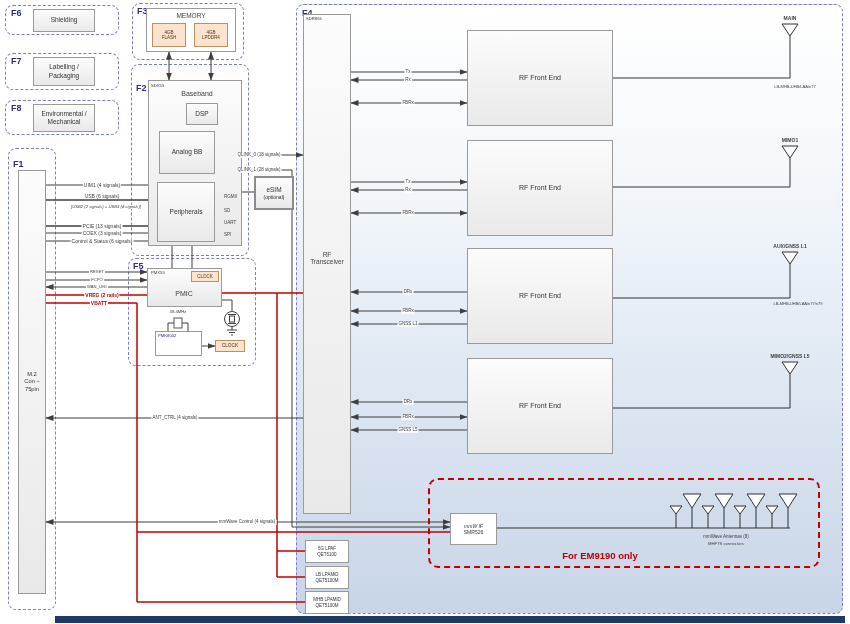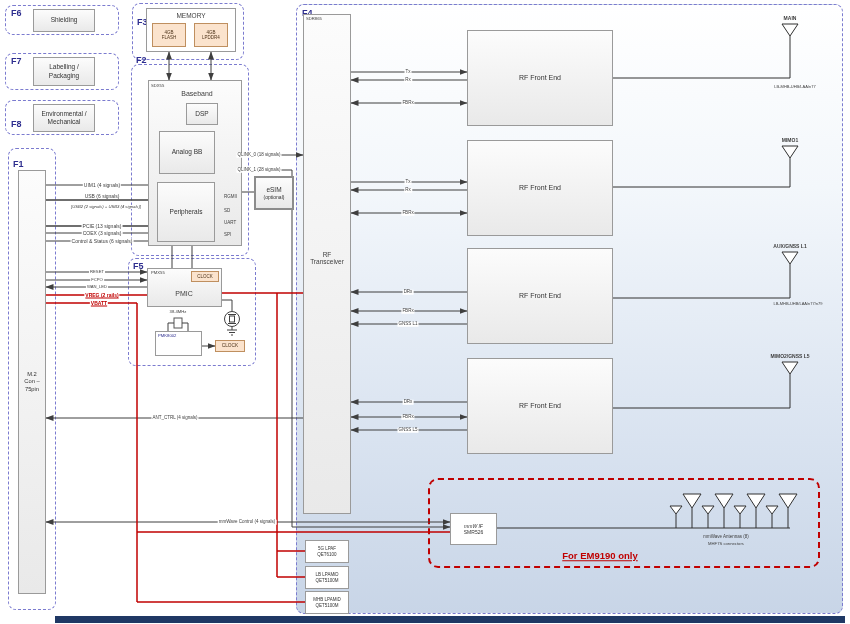--- a/index.html
+++ b/index.html
@@ -10,21 +10,21 @@
   .tag { position:absolute; font-weight:700; font-size:9px; color:#2e2e8f; line-height:1; }
   .box { position:absolute; border:1px solid #9a9a9a; background:linear-gradient(180deg,#fcfcfc,#e9e9e9);
          display:flex; align-items:center; justify-content:center; text-align:center; color:#333; line-height:1.25; }
   .white { background:#fff; }
   .chip { position:absolute; border:1px solid #bf8f5f; background:#fbe3cd; display:flex; align-items:center;
           justify-content:center; text-align:center; color:#4d3319; line-height:1.2; }
   .lbl { position:absolute; transform:translate(-50%,-50%); font-size:5px; color:#404040; background:#fff;
          padding:0 1px; white-space:nowrap; line-height:1; }
   .lbl-l { position:absolute; transform:translate(0,-50%); font-size:4.5px; color:#404040; white-space:nowrap; line-height:1; }
   .nobg { background:transparent; }
-  .red { color:#c00000;text-decoration:underline; }
+  .red { color:#c00000; }
   .pre { white-space:pre-line; }
   .it { font-style:italic; }
   .b { font-weight:700; }
   .col { flex-direction:column; }
   .bluebg { position:absolute; border:1.5px dashed #7b7bcf; border-radius:8px;
             background:linear-gradient(180deg,#ffffff 0%,#f3f7fb 30%,#dde6f2 65%,#c8d5e7 100%); }
   .redframe { position:absolute; border:2px dashed #c00000; border-radius:10px; }
   .navybar { position:absolute; background:#1f3864; }
 </style>
 </head>
@@ -159,24 +159,24 @@
       <line x1="277" y1="293" x2="277" y2="577"></line>
       <line x1="137" y1="532" x2="450" y2="532"></line>
       <line x1="277" y1="551" x2="305" y2="551"></line>
       <line x1="277" y1="577" x2="305" y2="577"></line>
       <line x1="137" y1="602" x2="305" y2="602"></line>
     </g>
   </svg>
 
   <div class="tag" style="left:11px;top:9px">F6</div>
   <div class="tag" style="left:11px;top:57px">F7</div>
-  <div class="tag" style="left:11px;top:120px">F8</div>
+  <div class="tag" style="left:11px;top:104px">F8</div>
   <div class="tag" style="left:13px;top:160px">F1</div>
-  <div class="tag" style="left:137px;top:18px">F3</div>
-  <div class="tag" style="left:136px;top:56px">F2</div>
+  <div class="tag" style="left:137px;top:7px">F3</div>
+  <div class="tag" style="left:136px;top:84px">F2</div>
   <div class="tag" style="left:133px;top:262px">F5</div>
   <div class="tag" style="left:302px;top:9px">F4</div>
 
   <div class="box" style="left:33px;top:9px;width:62px;height:23px;font-size:6.5px">Shielding</div>
   <div class="box pre" style="left:33px;top:57px;width:62px;height:29px;font-size:6.5px">Labelling /
 Packaging</div>
   <div class="box pre" style="left:33px;top:104px;width:62px;height:28px;font-size:6.5px">Environmental /
 Mechanical</div>
   <div class="box pre" style="left:18px;top:170px;width:28px;height:424px;font-size:5.8px">M.2
 Con –

